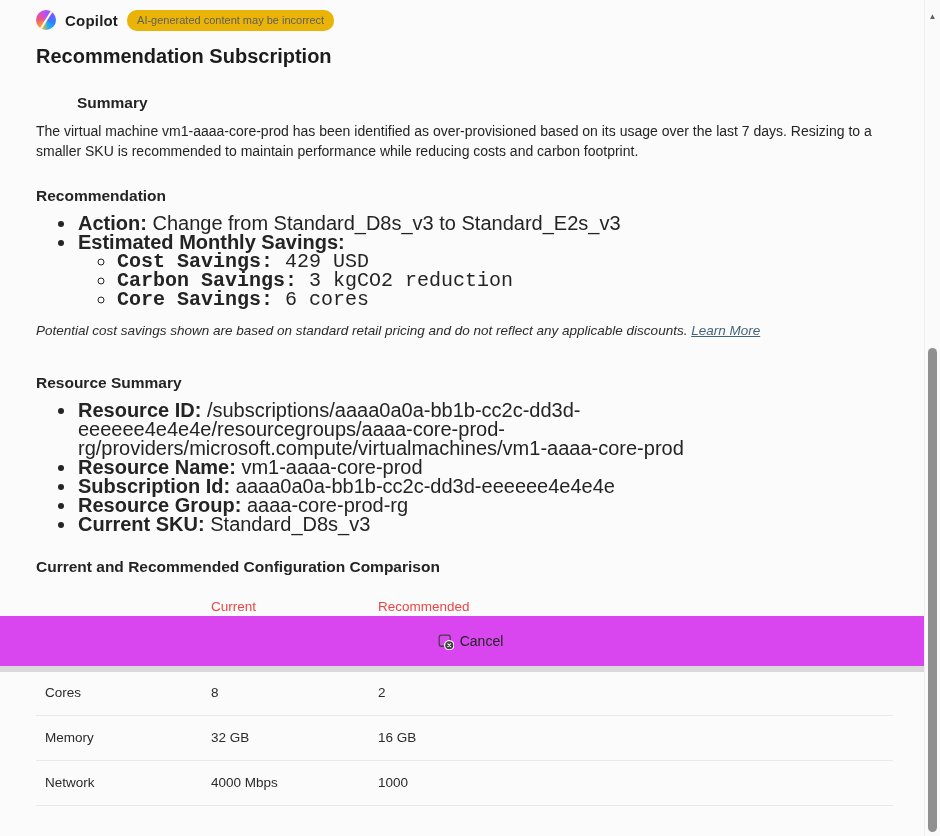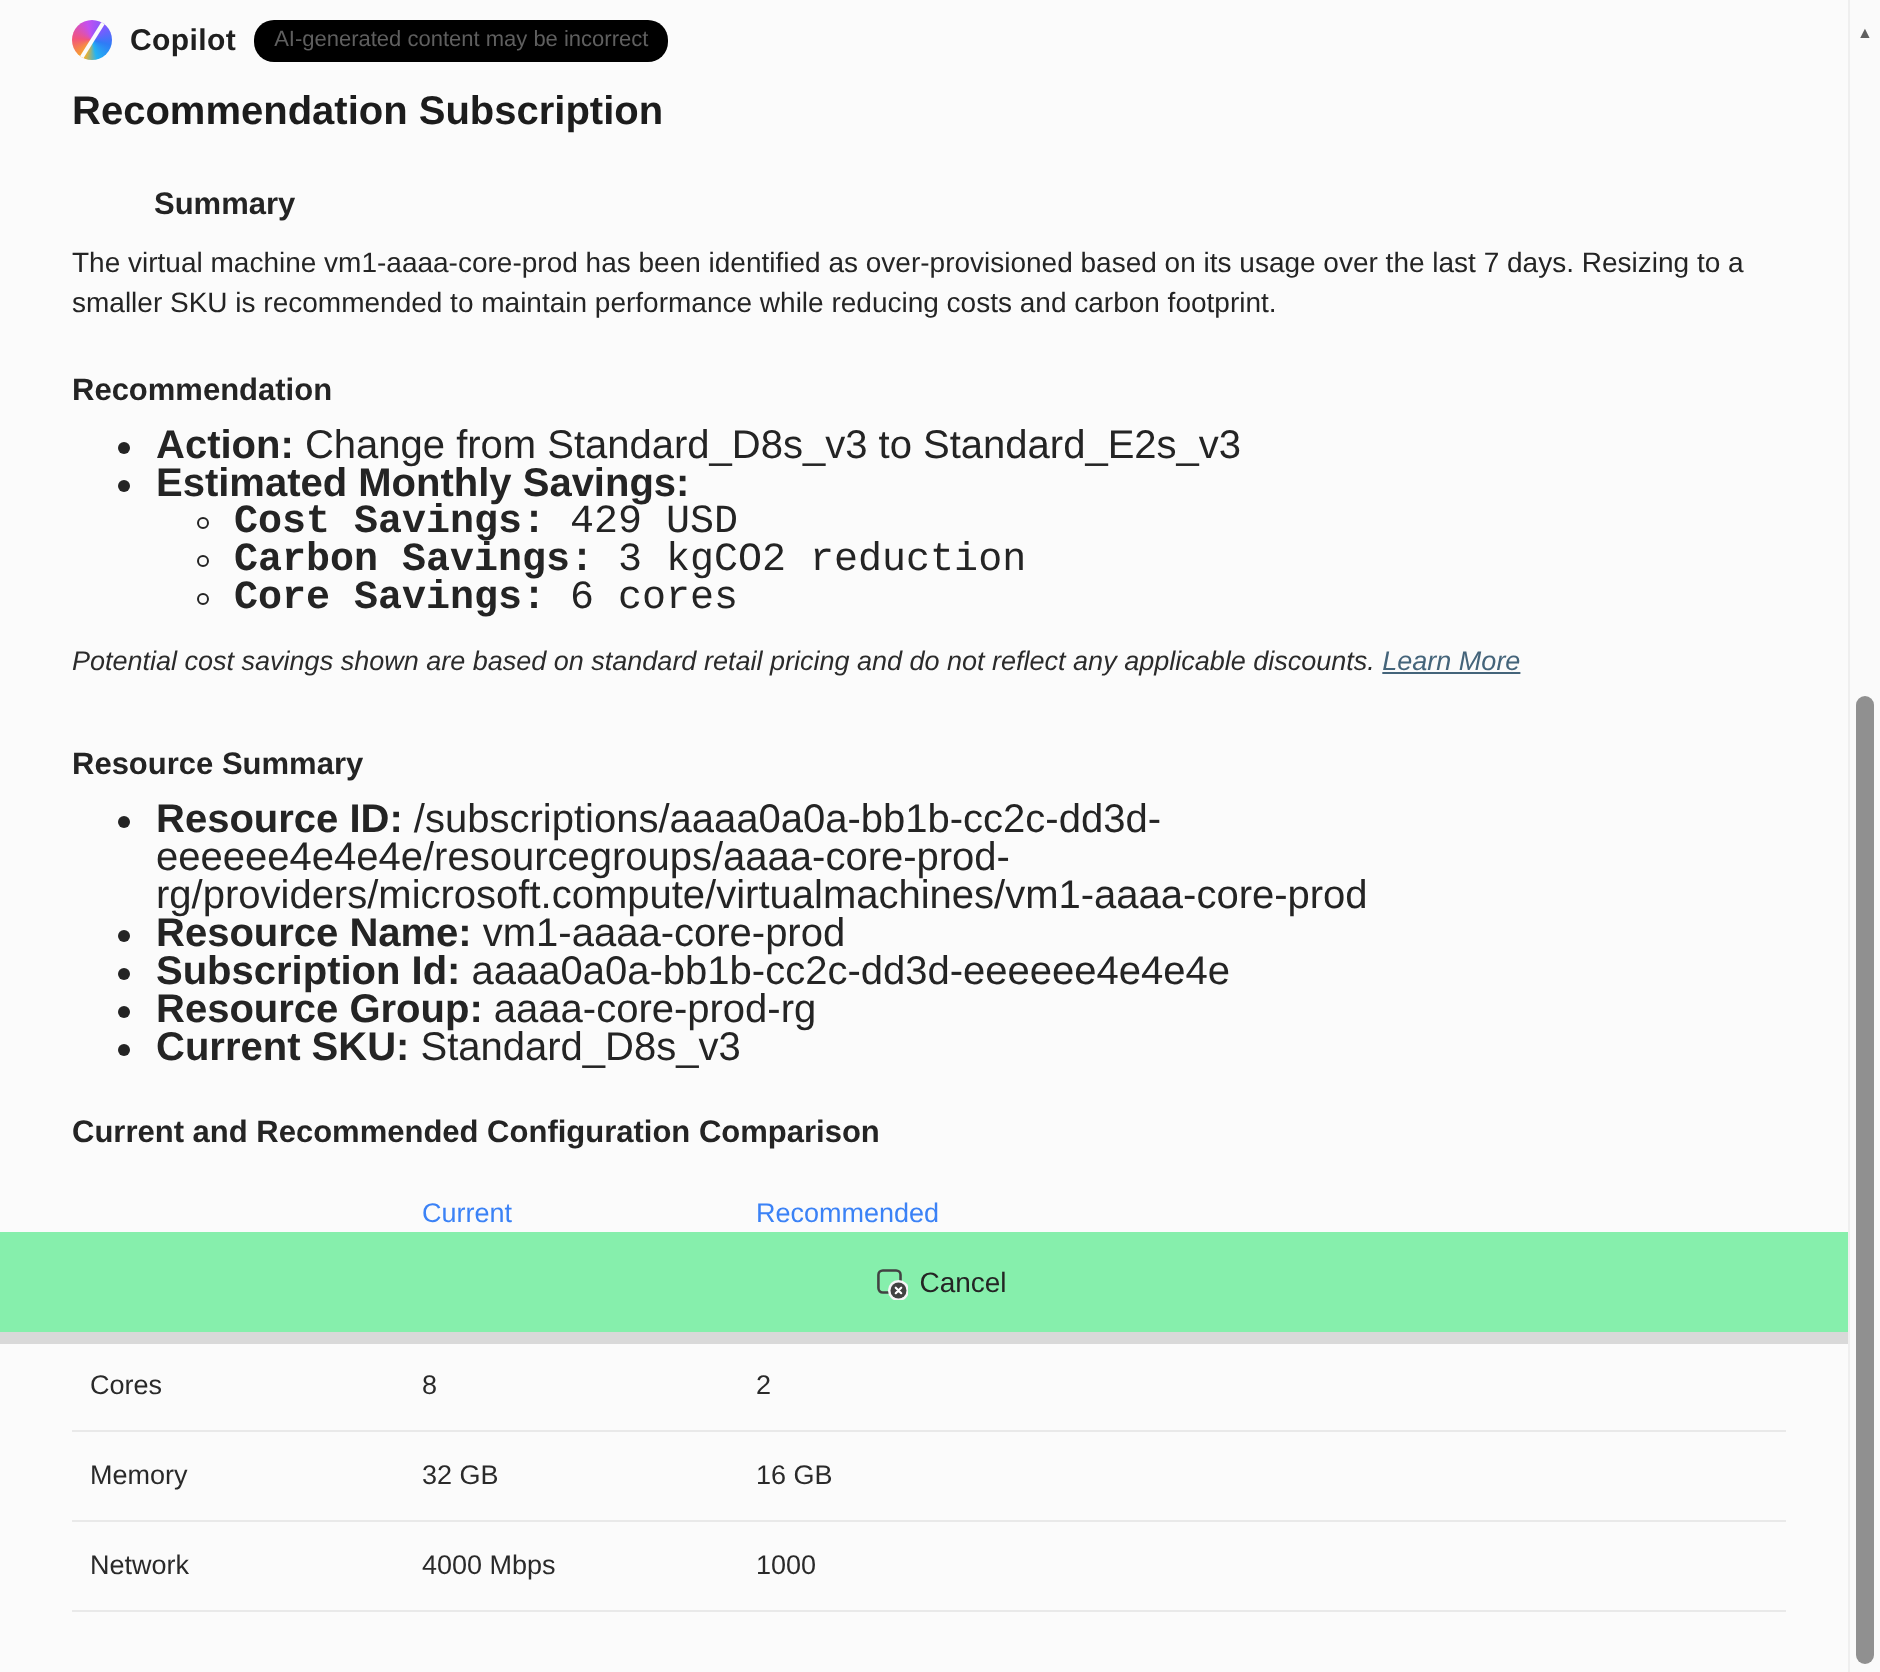--- a/index.html
+++ b/index.html
@@ -32,21 +32,21 @@
       #2f7cf6 260deg, #24b3f2 320deg, #f8b021 360deg);
     position: relative; overflow: hidden; flex: 0 0 auto;
   }
   .copilot-logo::after {
     content: ""; position: absolute; left: 46%; top: -12%;
     width: 10%; height: 124%;
     background: #fbfbfb; transform: rotate(32deg);
   }
   .brand-name { font-size: 15px; font-weight: 700; color: #1f1f1f; letter-spacing: .2px; }
   .ai-badge {
-    background: #000000; color: #5f5f5f;
+    background: #eab308; color: #5f5f5f;
     font-size: 11px; line-height: 1;
     padding: 5px 10px; border-radius: 10px;
     white-space: nowrap;
   }
 
   
   h1 {
     margin: 12px 0 0 0;
     font-size: 20px; line-height: 27px; font-weight: 600; color: #1c1c1c;
   }
@@ -86,36 +86,36 @@
   }
 
   
   table.compare {
     margin-top: 12px;
     width: 857px;
     border-collapse: collapse;
     font-size: 13.5px; color: #2a2a2a;
   }
   table.compare th {
-    font-weight: 400; text-align: left; color: #3b82f6;
+    font-weight: 400; text-align: left; color: #ef4444;
     height: 36px; vertical-align: middle;
     border-bottom: 1px solid #e4e4e4;
   }
   table.compare td {
     height: 45px; vertical-align: middle;
     border-bottom: 1px solid #e9e9e9;
   }
   .col-name { width: 174px; padding-left: 9px; }
   .col-current { width: 167px; }
 
   
   .footer {
     position: absolute; left: 0; bottom: 6px;
     width: 100%; height: 50px;
-    background: #86efac;
+    background: #d946ef;
     display: flex; align-items: center; justify-content: center;
   }
   .cancel-btn {
     display: inline-flex; align-items: center; gap: 6px;
     background: transparent; border: none; cursor: pointer;
     font-family: "Liberation Sans", sans-serif;
     font-size: 14px; color: #242424; padding: 6px 10px;
   }
   .bottom-strip {
     position: absolute; left: 0; bottom: 0;

